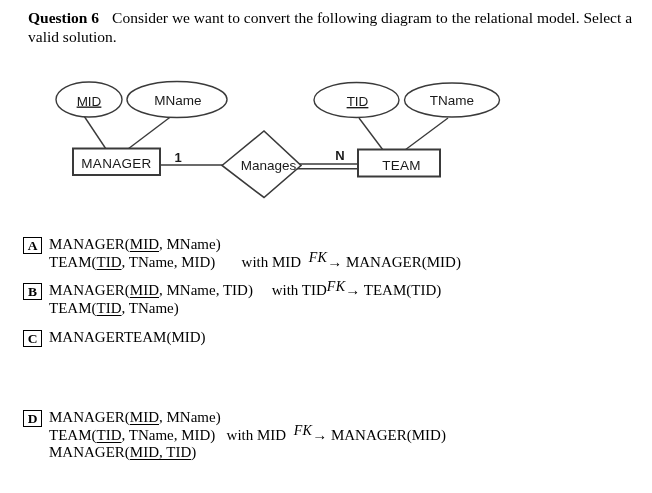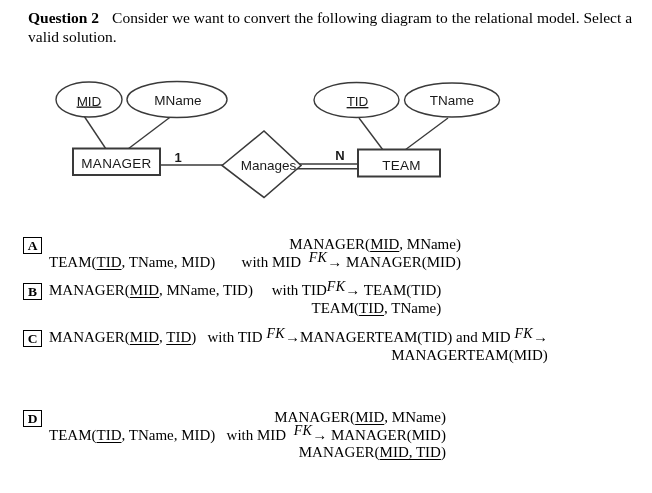--- a/index.html
+++ b/index.html
@@ -26,31 +26,31 @@
   .conn  { stroke:#3a3a3a; stroke-width:1.4; }
 
   .option { position:absolute; left:23px; font-size:15px; }
   .letter-box {
     position:absolute; left:0; top:1px;
     width:17px; height:15px;
     border:1.6px solid #000;
     font-weight:bold; font-size:13.5px; line-height:15px; text-align:center;
   }
   .opt-lines { margin-left:26px; }
-  .opt-line { line-height:17.6px; white-space:pre;text-align:right; }
+  .opt-line { line-height:17.6px; white-space:pre; }
   .u { text-decoration:underline; text-underline-offset:2px; }
   .sup { font-size:14px; position:relative; top:-4.5px; letter-spacing:0.3px;font-style:italic; }
   
   #opt-c .opt-line:nth-child(3) { margin-left:-28px;margin-top:32px; }
 </style>
 </head>
 <body>
 
 <div class="header">
-  <div><span class="qlabel">Question 2</span><span>Consider we want to convert the following diagram to the relational model. Select a</span></div>
+  <div><span class="qlabel">Question 6</span><span>Consider we want to convert the following diagram to the relational model. Select a</span></div>
   <div>valid solution.</div>
 </div>
 
 <svg class="diagram" width="652" height="215" viewBox="0 0 652 215">
 
   <line class="conn" x1="84" y1="116" x2="106" y2="149"></line>
   <line class="conn" x1="173" y1="115" x2="128" y2="149"></line>
   <line class="conn" x1="160" y1="165" x2="240" y2="165"></line>
   <line class="conn" x1="290" y1="164" x2="358" y2="164" stroke-width="1.3"></line>
   <line class="conn" x1="290" y1="168.8" x2="358" y2="168.8" stroke-width="1.3"></line>
@@ -90,21 +90,20 @@
   <div class="letter-box">B</div>
   <div class="opt-lines">
       <div class="opt-line"><span>MANAGER(</span><span class="u">MID</span><span>, MName, TID)     with TID</span><span class="sup">FK</span><span>→ TEAM(TID)</span></div>
       <div class="opt-line"><span>TEAM(</span><span class="u">TID</span><span>, TName)</span></div>
     </div>
 </div>
 
 <div class="option" id="opt-c" style="top:329px">
   <div class="letter-box">C</div>
   <div class="opt-lines">
-      <div class="opt-line"><span>MANAGER(</span><span class="u">MID</span><span>, </span><span class="u">TID</span><span>)   with TID </span><span class="sup">FK</span><span>→MANAGERTEAM(TID) and MID </span><span class="sup">FK</span><span>→</span></div>
       <div class="opt-line"><span>MANAGERTEAM(MID)</span></div>
     </div>
 </div>
 
 <div class="option" id="opt-d" style="top:409px">
   <div class="letter-box">D</div>
   <div class="opt-lines">
       <div class="opt-line"><span>MANAGER(</span><span class="u">MID</span><span>, MName)</span></div>
       <div class="opt-line"><span>TEAM(</span><span class="u">TID</span><span>, TName, MID)   with MID  </span><span class="sup">FK</span><span>→ MANAGER(MID)</span></div>
       <div class="opt-line"><span>MANAGER(</span><span class="u">MID, TID</span><span>)</span></div>

